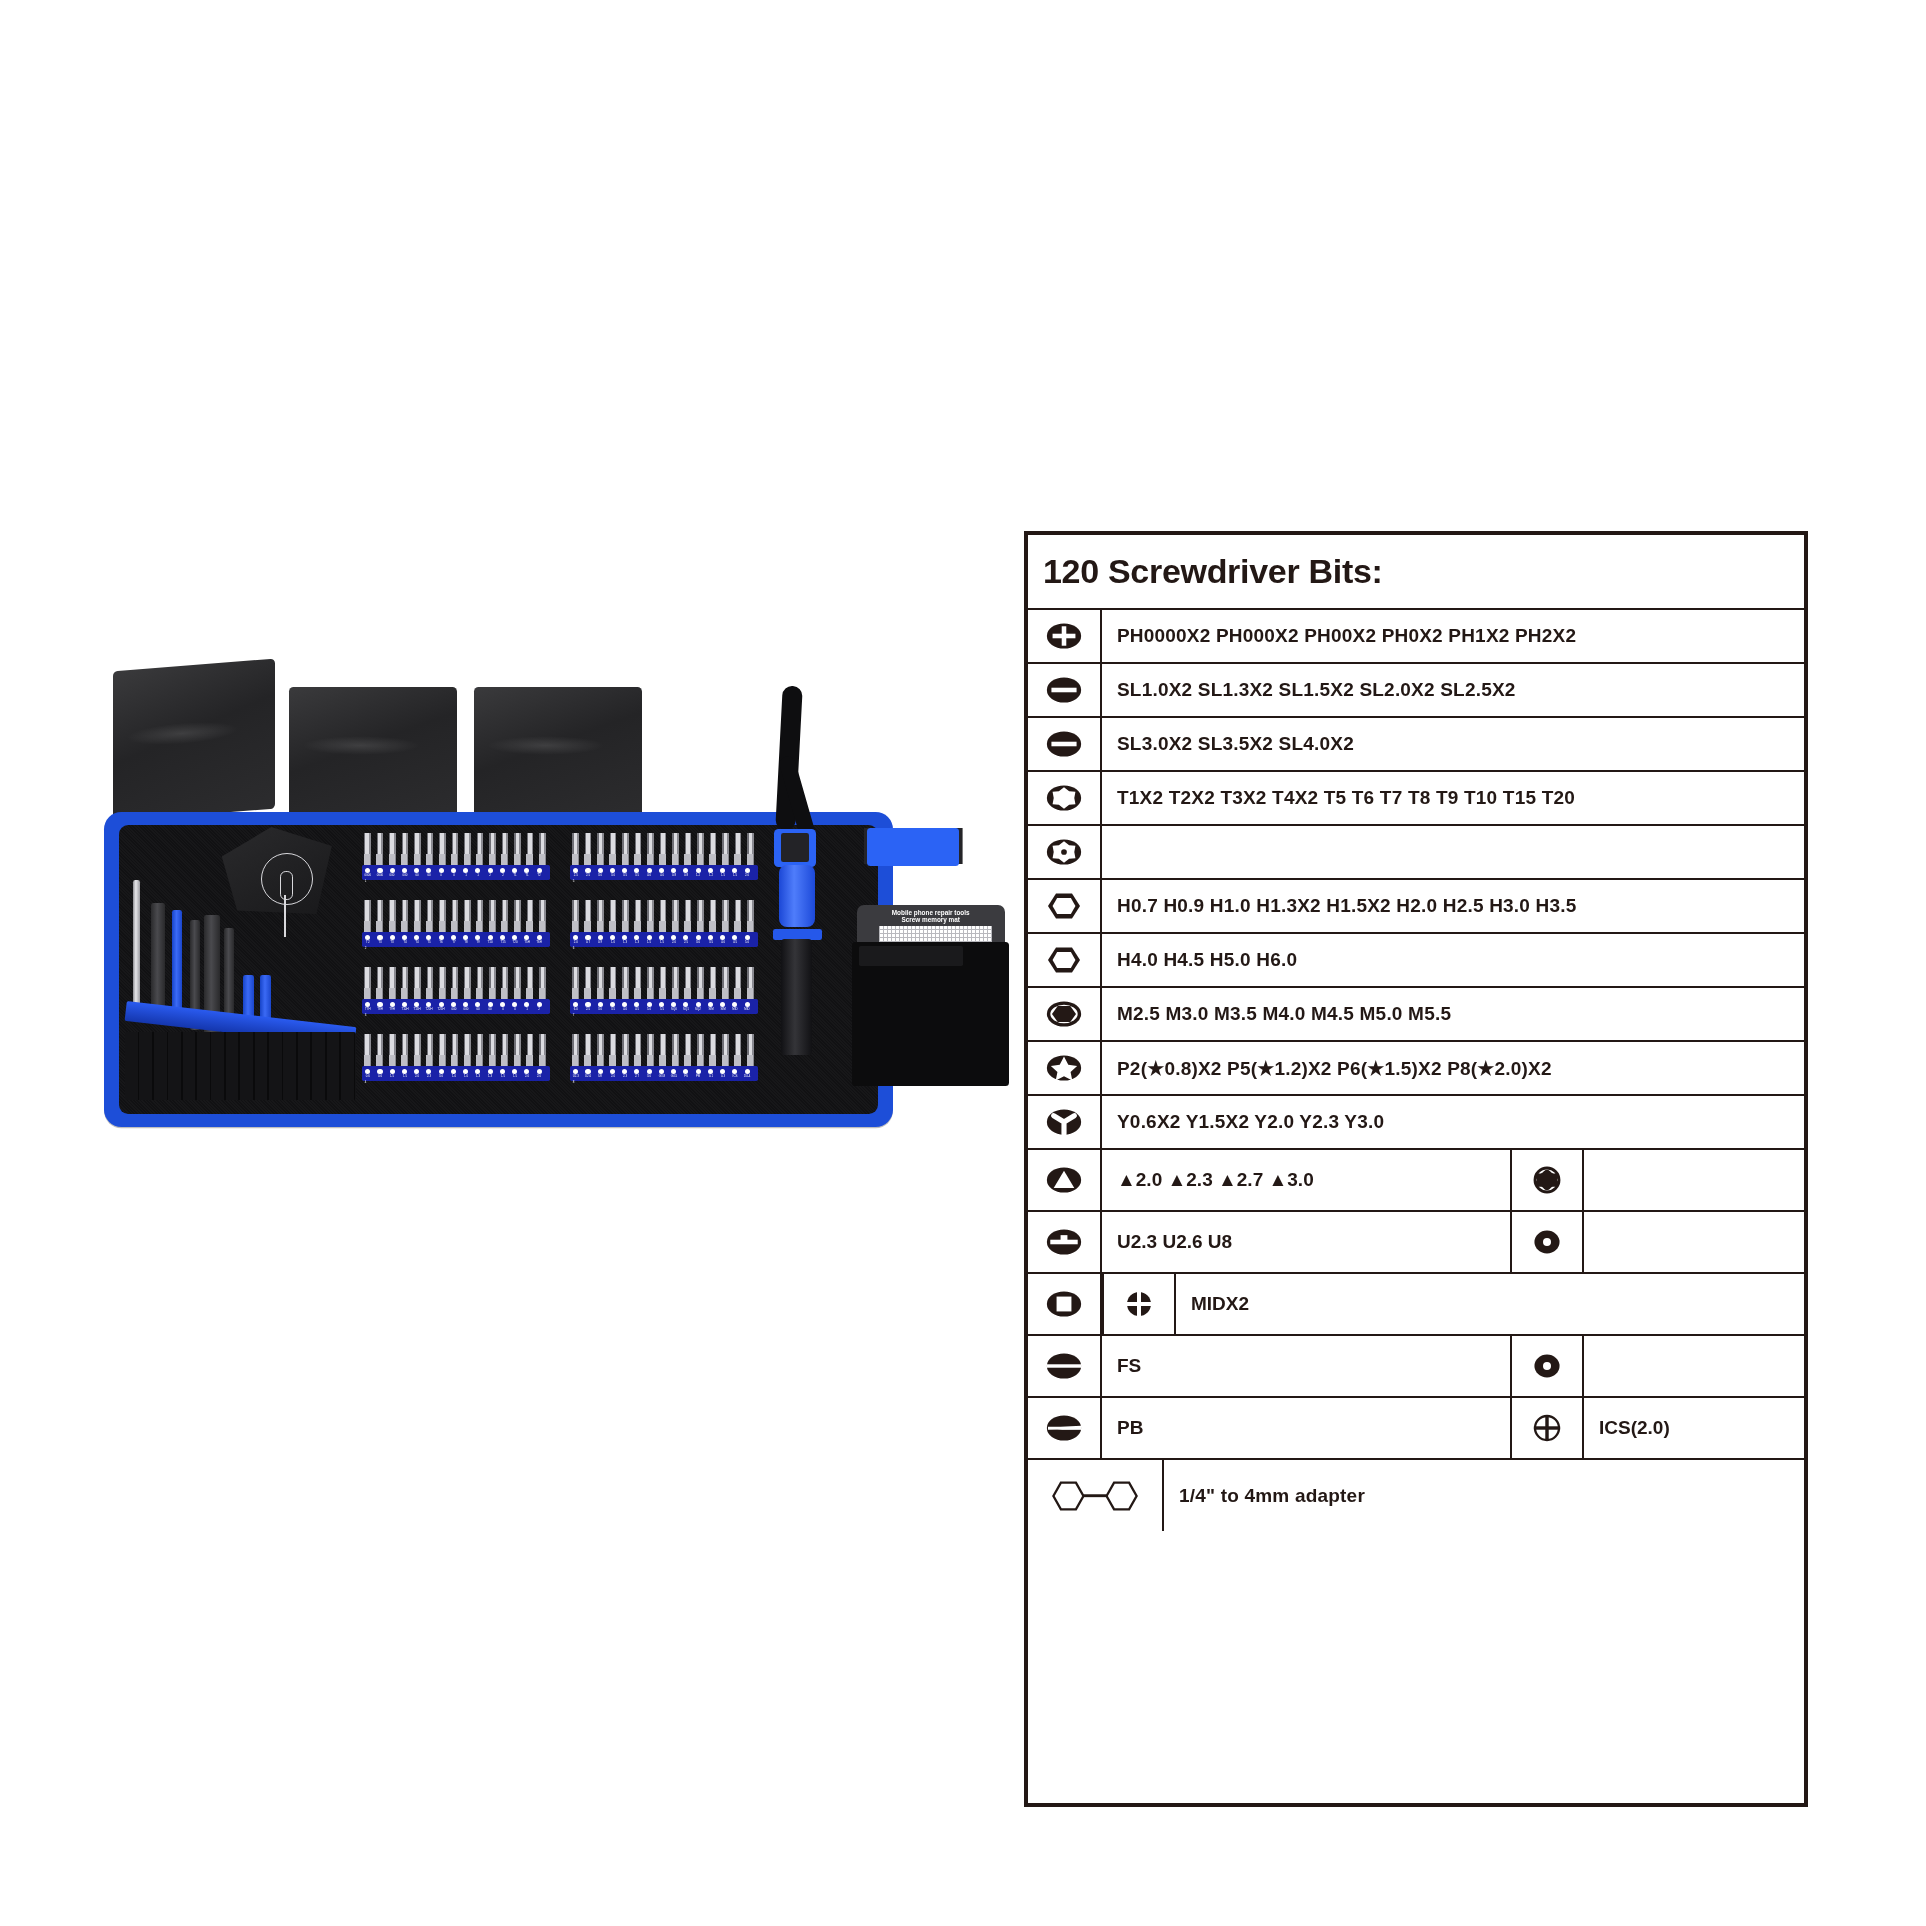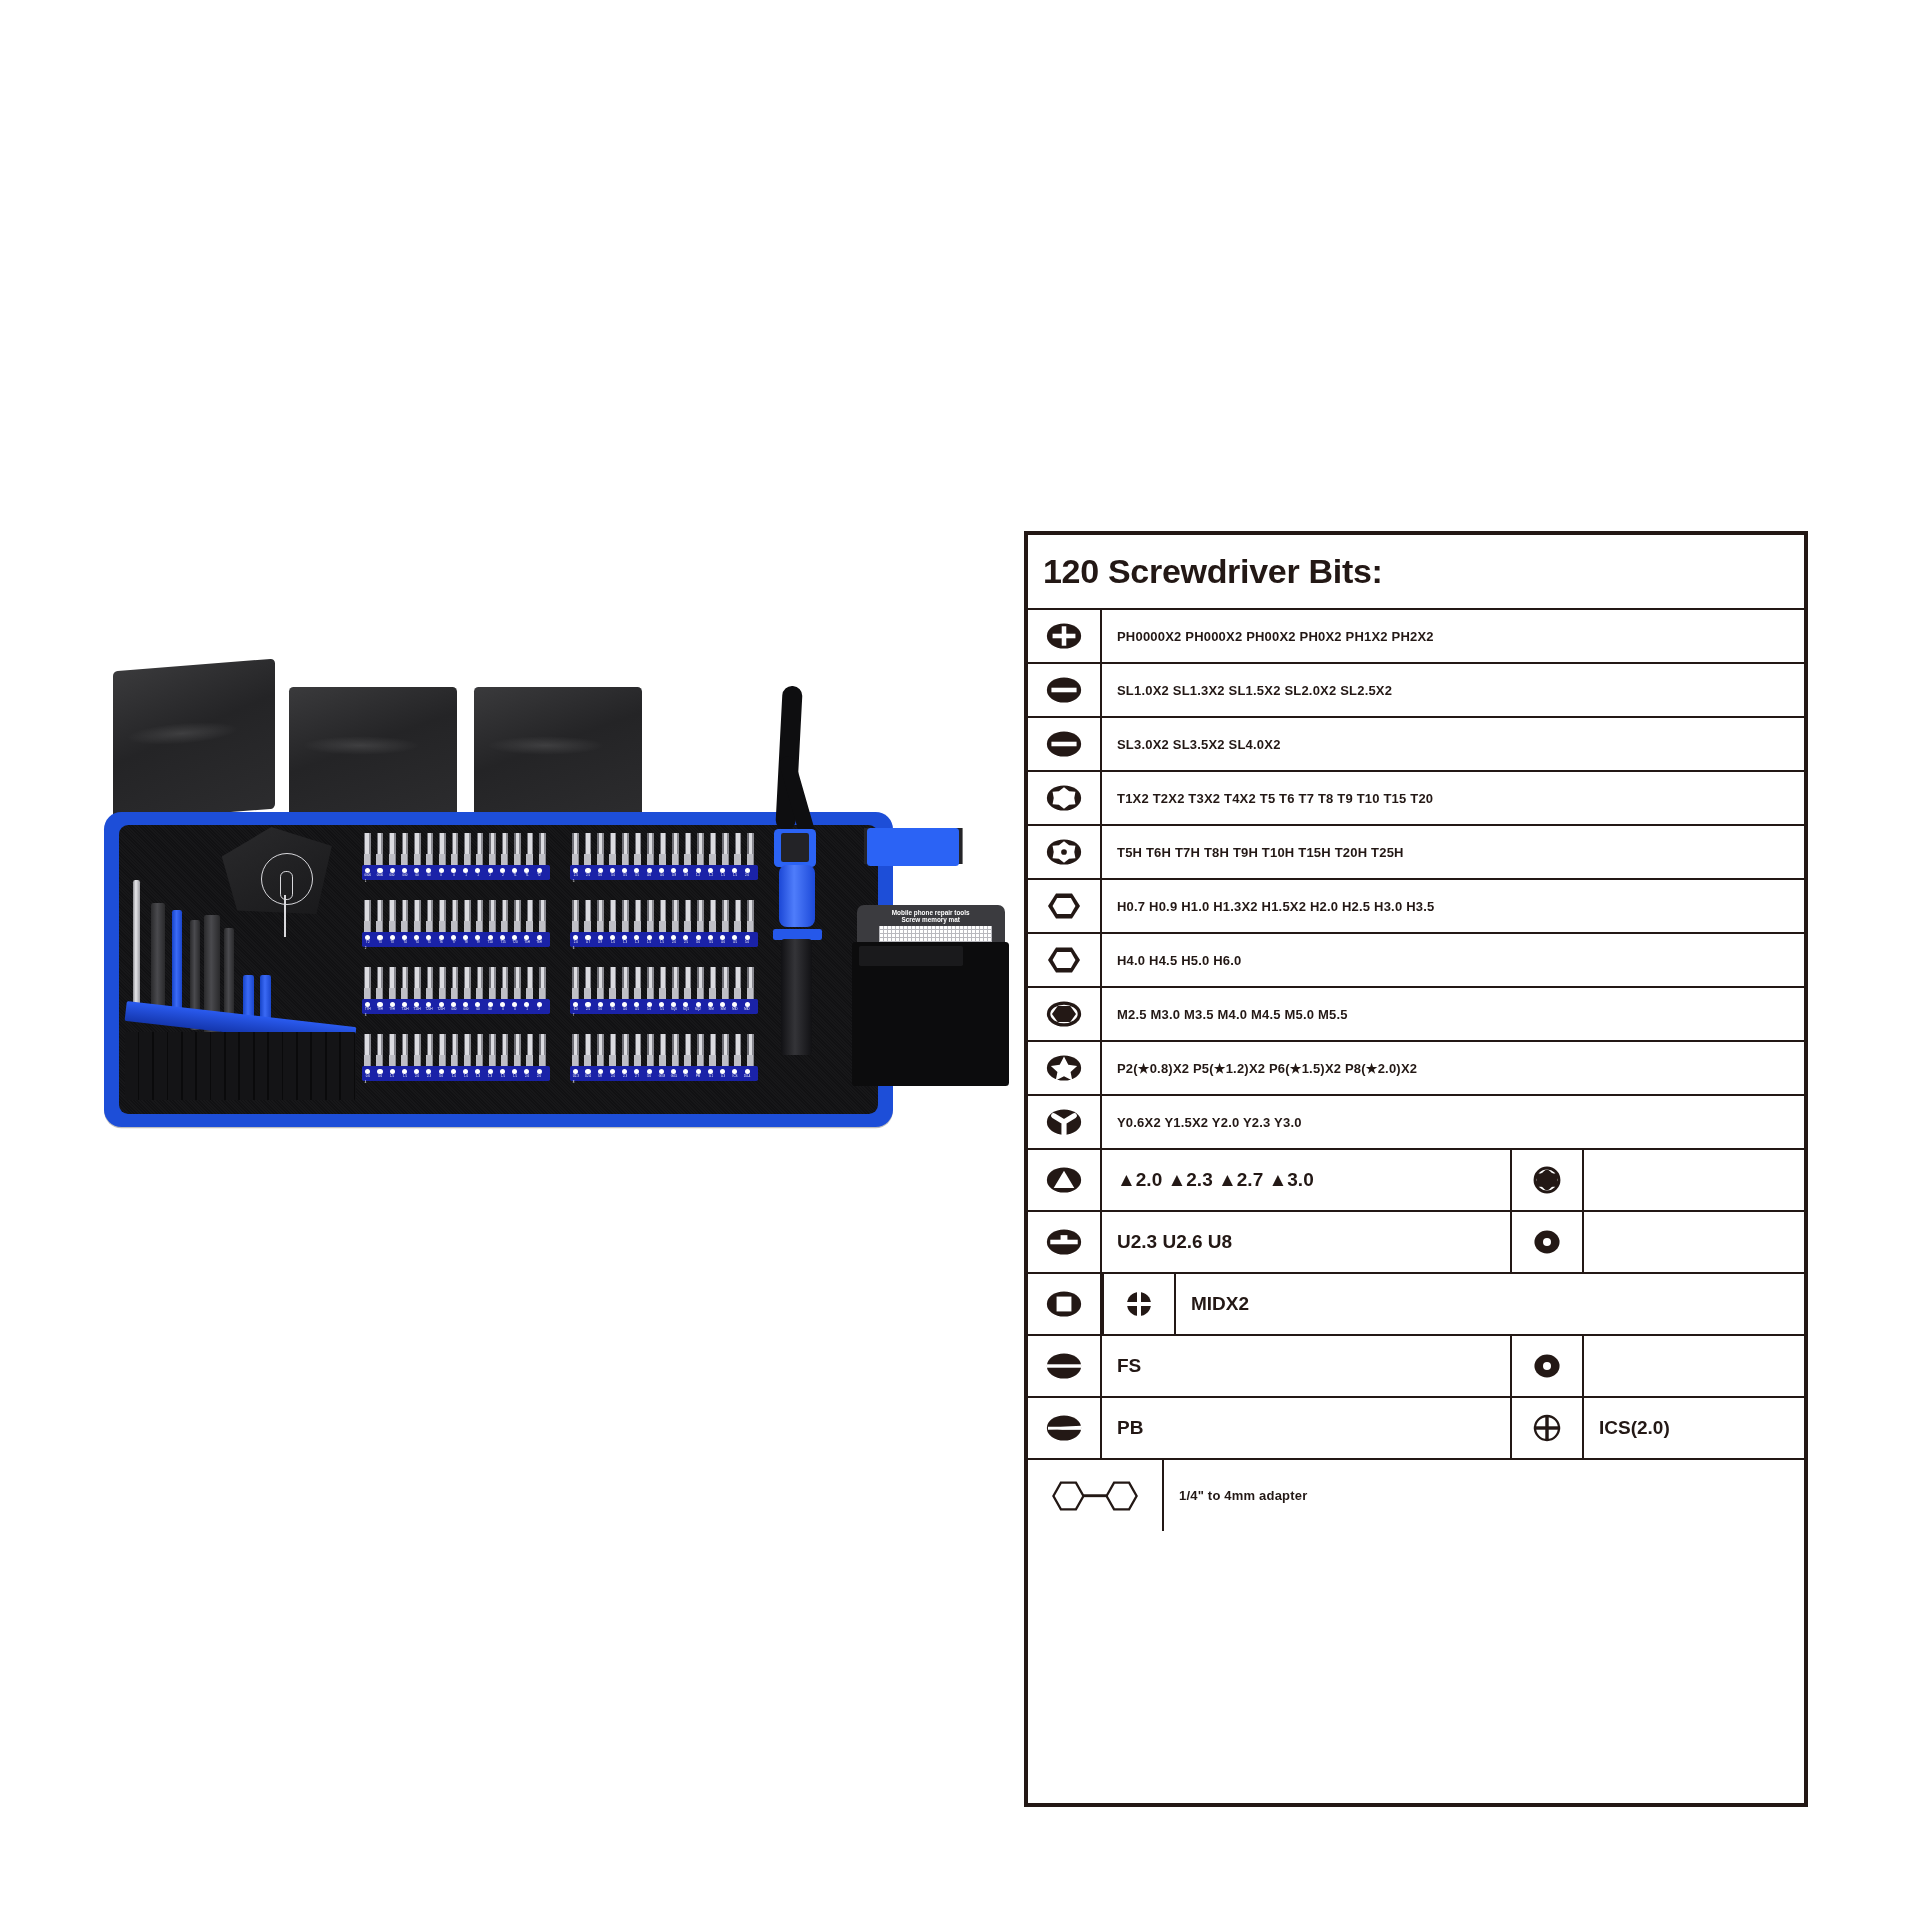--- a/index.html
+++ b/index.html
@@ -109,21 +109,21 @@
   #table-title{
     height:75px;display:flex;align-items:center;
     font-size:34px;font-weight:bold;color:#231815;
     padding-left:15px;letter-spacing:-0.3px;
     border-bottom:2.9px solid #231815;box-sizing:border-box;
   }
 
   .ic-cell{width:74px;min-width:74px;display:flex;align-items:center;justify-content:center;
     border-right:2.9px solid #231815;box-sizing:border-box;}
   .txt-cell{flex:1;display:flex;align-items:center;padding-left:15px;box-sizing:border-box;
-    font-size:13px;font-weight:bold;color:#231815;letter-spacing:0.2px;white-space:nowrap;}
+    font-size:19px;font-weight:bold;color:#231815;letter-spacing:0.2px;white-space:nowrap;}
 
   .row-1col{height:54px;}
   .row-2col{height:62px;}
   .row-last{height:71px;}
 
   .ic-cell-2{width:74px;min-width:74px;display:flex;align-items:center;justify-content:center;
     border-left:2.9px solid #231815;border-right:2.9px solid #231815;box-sizing:border-box;}
   .txt-cell-2{width:277px;min-width:277px;display:flex;align-items:center;padding-left:15px;
     box-sizing:border-box;font-size:19px;font-weight:bold;color:#231815;white-space:nowrap;}
   .txt-cell-left{width:408px;min-width:408px;display:flex;align-items:center;padding-left:15px;
@@ -537,21 +537,20 @@
         <div class="txt-cell">T1X2 T2X2 T3X2 T4X2 T5 T6 T7 T8 T9 T10 T15 T20</div>
       </div>
       <div class="trow row-1col">
         <div class="ic-cell">
           <svg class="ico" width="42" height="32" viewBox="0 0 72 56">
             <ellipse cx="36" cy="28" rx="30" ry="22" fill="#231815"></ellipse>
             <path d="M36 9 L45 16 L56 17 L54 28 L56 39 L45 40 L36 47 L27 40 L16 39 L18 28 L16 17 L27 16 Z" fill="#fff"></path>
             <circle cx="36" cy="28" r="5" fill="#231815"></circle>
           </svg>
         </div>
-        <div class="txt-cell">T5H T6H T7H T8H T9H T10H T15H T20H T25H</div>
       </div>
       <div class="trow row-1col">
         <div class="ic-cell">
           <svg class="ico" width="42" height="32" viewBox="0 0 72 56">
             <path d="M22 6 L50 6 L64 28 L50 50 L22 50 L8 28 Z" fill="#231815"></path>
             <path d="M24 14 L48 14 L56 28 L48 42 L24 42 L16 28 Z" fill="#fff"></path>
           </svg>
         </div>
         <div class="txt-cell">H0.7 H0.9 H1.0 H1.3X2 H1.5X2 H2.0 H2.5 H3.0 H3.5</div>
       </div>

